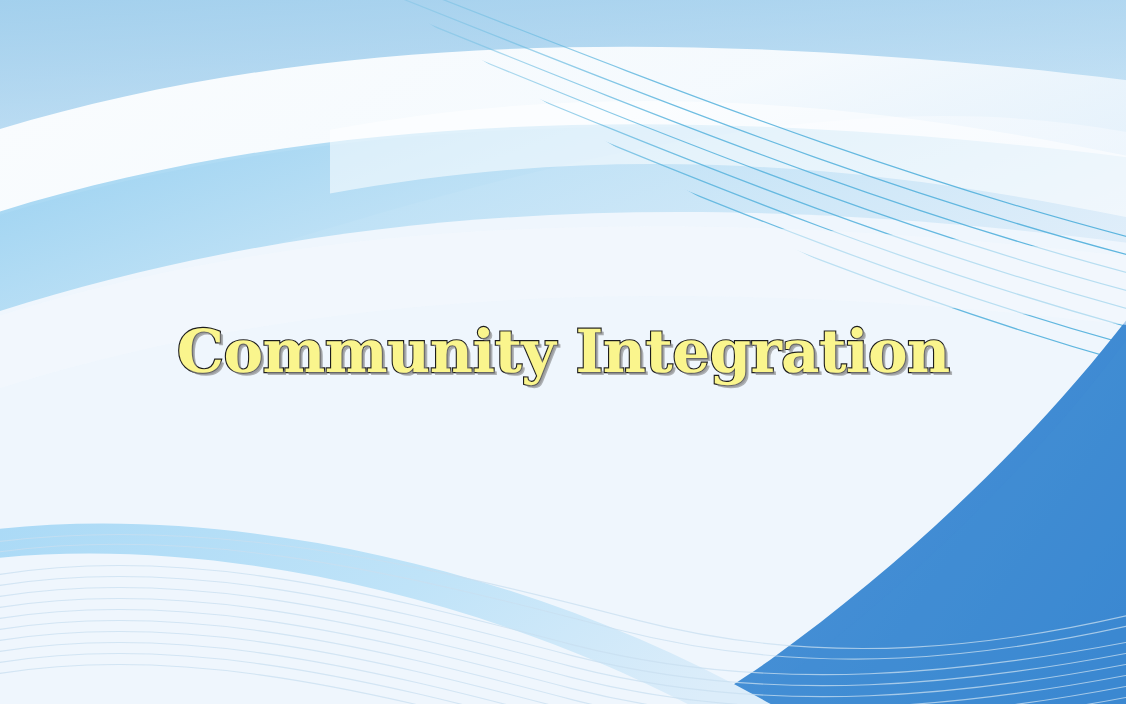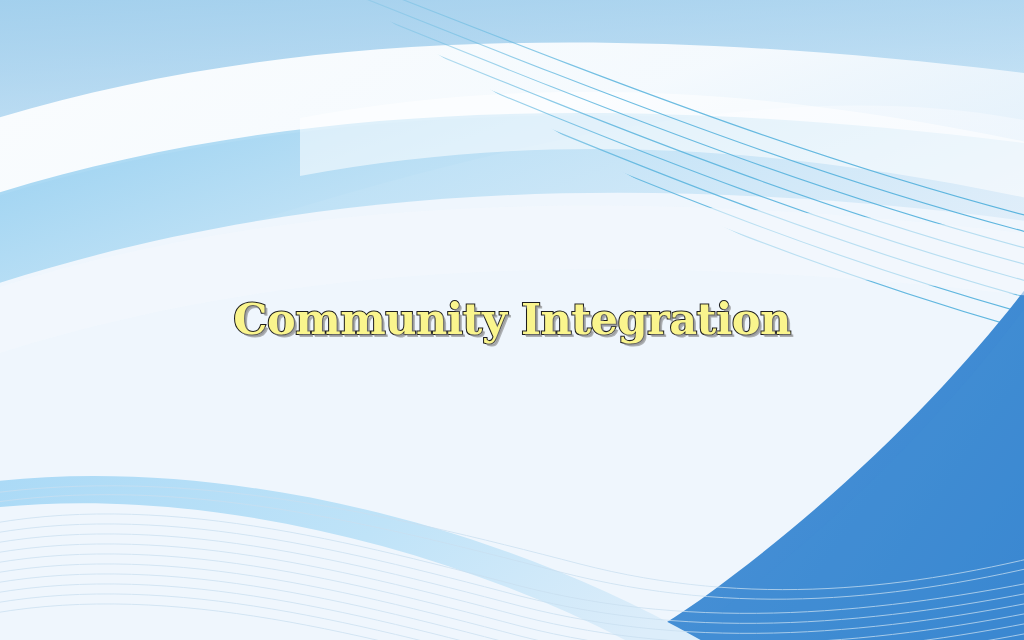--- a/index.html
+++ b/index.html
@@ -32,21 +32,21 @@
     flex-direction: column;
     align-items: center;
     justify-content: center;
     text-align: center;
     pointer-events: none;
   }
   .title-line {
     display: block;
     font-family: "DejaVu Serif", "Liberation Serif", serif;
     font-weight: bold;
-    font-size: 43px;
+    font-size: 54px;
     line-height: 72px;
     letter-spacing: -0.5px;
     color: #faf58d;
     white-space: nowrap;
     -webkit-text-stroke: 2.1px #1d1d1d;
     paint-order: stroke fill;
     text-shadow:
        3px 3px 0 rgba(120,120,120,0.55),
        2px 2px 0 rgba(150,150,150,0.45);
   }

